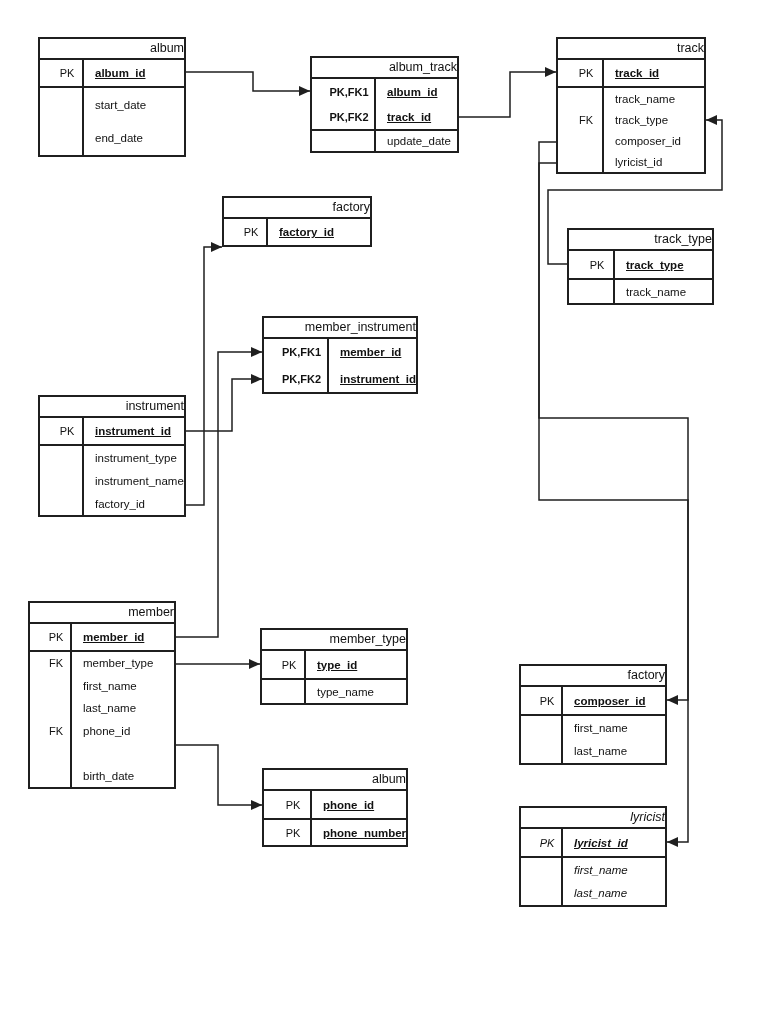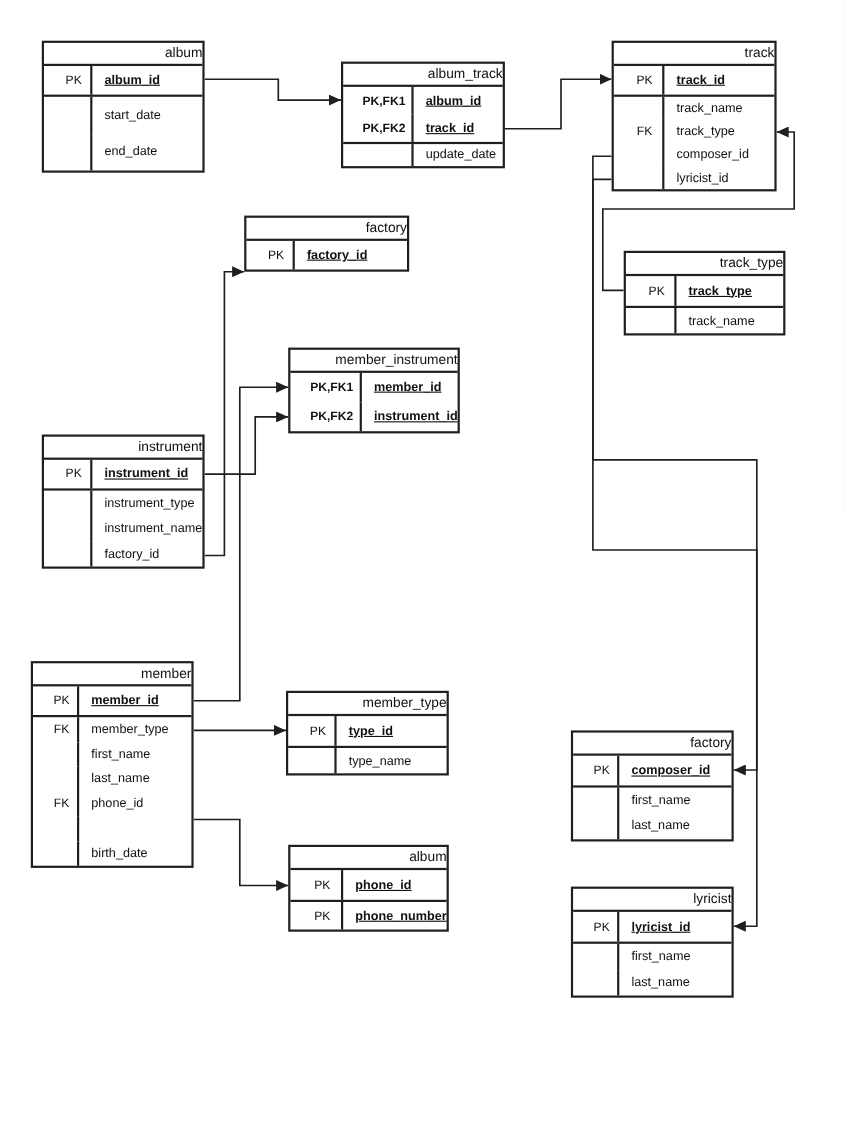--- a/index.html
+++ b/index.html
@@ -251,21 +251,21 @@
         <div class="erow">
           <div class="ekey" style="width: 30px;"></div>
           <div class="eattr">first_name</div>
         </div>
         <div class="erow">
           <div class="ekey" style="width: 30px;"></div>
           <div class="eattr">last_name</div>
         </div>
       </div>
     </div>
-    <div class="entity" style="left: 519px; top: 806px; width: 148px;">
+    <div class="entity" style="left: 519px; top: 806px; width: 148px; font-style: italic;">
       <div class="ehead">lyricist</div>
       <div class="esec" style="height: 27px;">
         <div class="erow">
           <div class="ekey" style="width: 30px;">PK</div>
           <div class="eattr pk">lyricist_id</div>
         </div>
       </div>
       <div class="esec sep" style="height: 49px;">
         <div class="erow">
           <div class="ekey" style="width: 30px;"></div>

